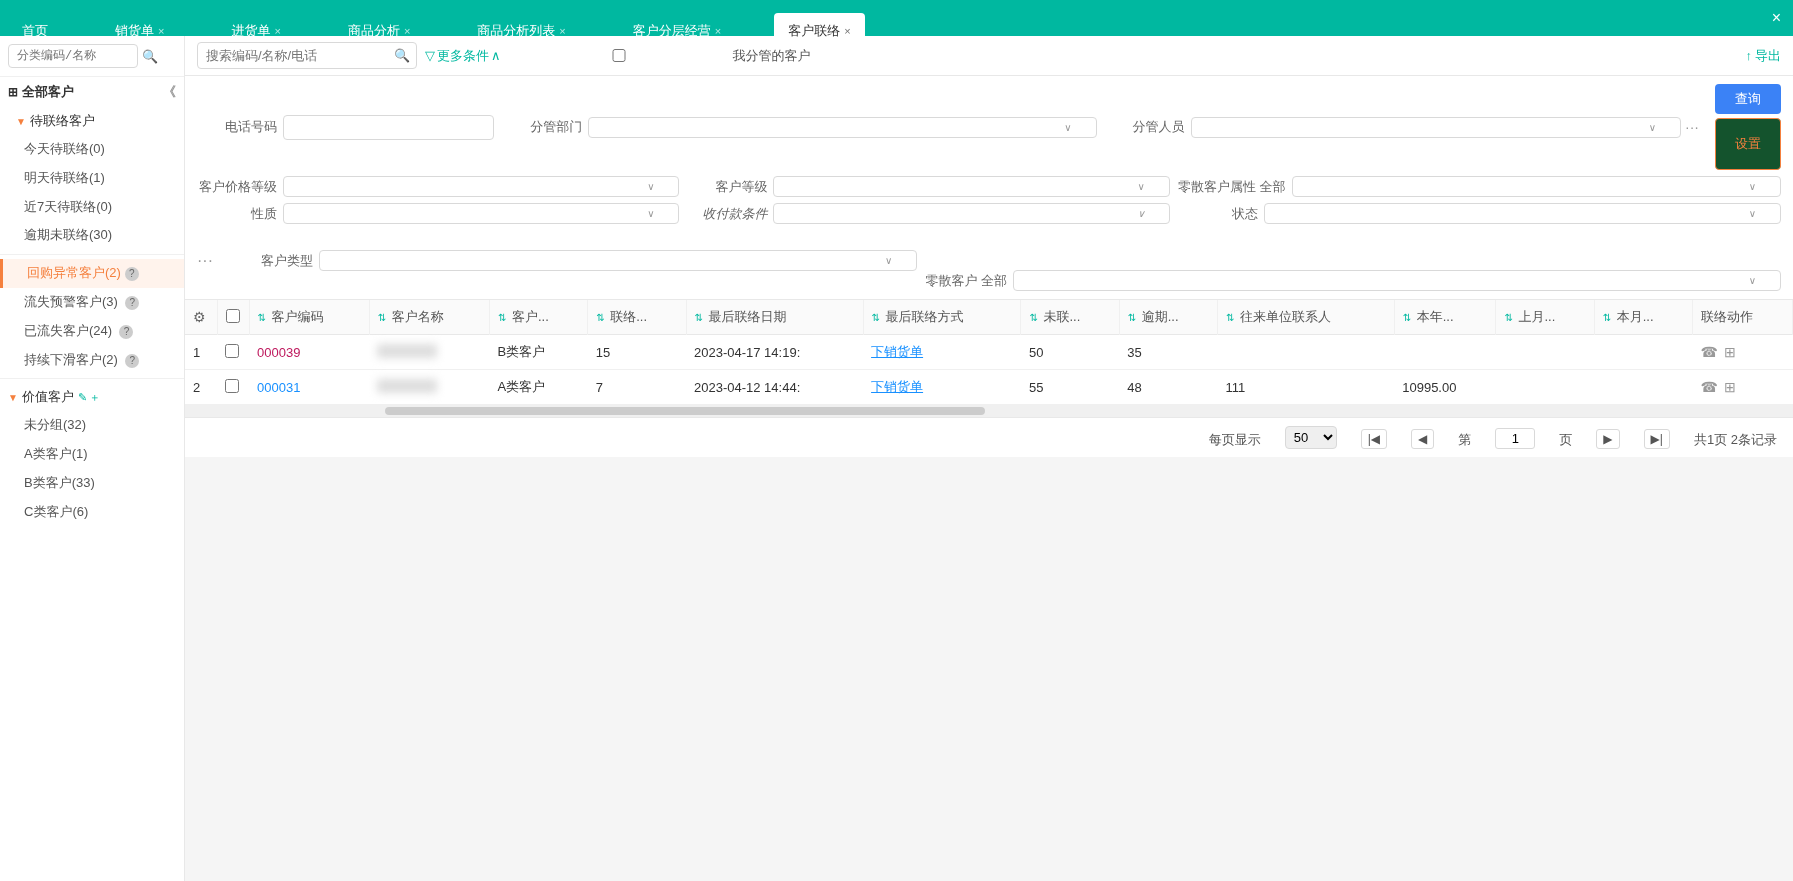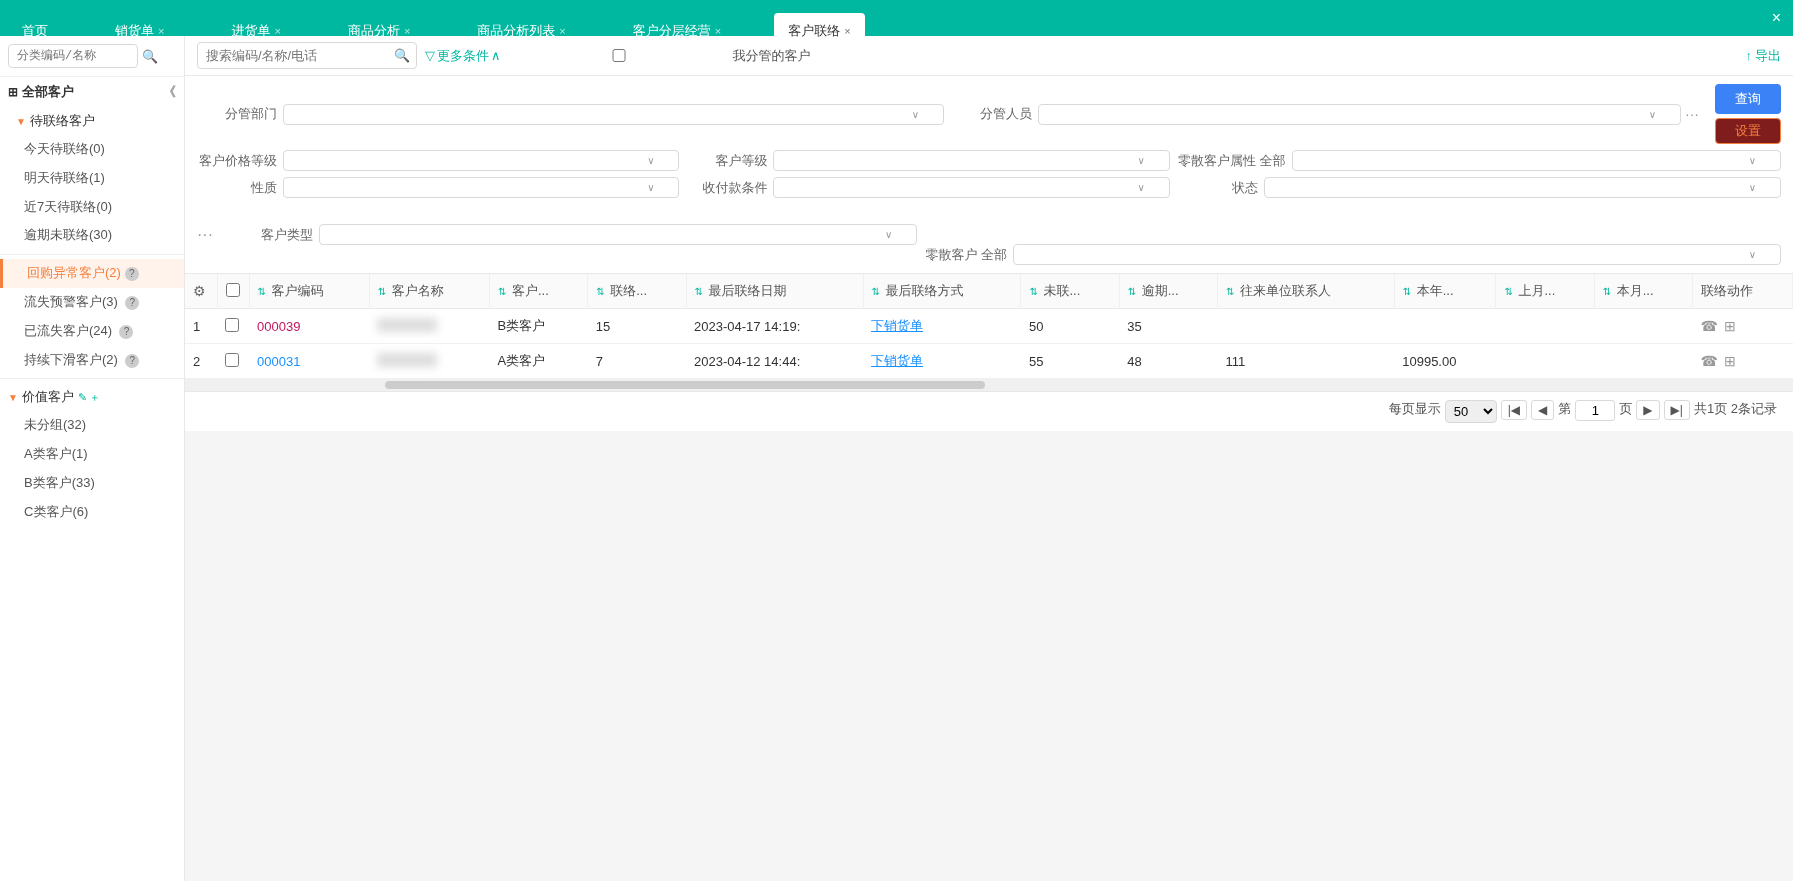--- a/index.html
+++ b/index.html
@@ -241,25 +241,25 @@
     .btn-query {
       background: #3b82f6;
       color: white;
       border: none;
       border-radius: 4px;
       padding: 6px 20px;
       cursor: pointer;
       font-size: 13px;
     }
     .btn-settings {
-      background: #7f1d1d;
+      background: #14532d;
       color: #f5803e;
       border: 1px solid #f5803e;
       border-radius: 4px;
-      padding: 3px 16px;
+      padding: 16px 16px;
       cursor: pointer;
       font-size: 13px;
     }
     .filter-actions {
       display: flex;
       flex-direction: column;
       gap: 4px;
       margin-left: 8px;
     }
     .filter-dots {
@@ -331,22 +331,22 @@
       background: white;
       border-top: 1px solid #e8e8e8;
       padding: 8px 16px;
       display: flex;
       align-items: center;
       justify-content: flex-end;
       gap: 8px;
     }
     .pagination {
       display: flex;
-      align-items: flex-start;
-      gap: 4px;
+      align-items: flex-end;
+      gap: 24px;
       color: #555;
       font-size: 13px;
     }
     .pagination select {
       border: 1px solid #d9d9d9;
       border-radius: 4px;
       padding: 2px 4px;
       font-size: 13px;
     }
     .pagination .page-btn {
@@ -519,20 +519,24 @@
       </div>
       <div class="export-btn" style="margin-left:auto;">
         <span>↑</span>
         <span>导出</span>
       </div>
     </div>
 
     <div class="advanced-filter">
 
       <div class="filter-row">
+        <div class="filter-field">
+          <span class="filter-label">电话号码</span>
+          <input type="text" class="filter-input" style="flex: 2 1 0%;">
+        </div>
         <div class="filter-field" style="flex:2;">
           <span class="filter-label">分管部门</span>
           <div class="filter-select" style="flex:1;">
             <span></span>
               <span class="chevron">∨</span>
           </div>
         </div>
         <div class="filter-field" style="flex:2;">
           <span class="filter-label">分管人员</span>
           <div class="filter-select" style="flex:1;">
@@ -572,21 +576,21 @@
       </div>
 
       <div class="filter-row">
         <div class="filter-field" style="flex:1.2;">
           <span class="filter-label">性质</span>
           <div class="filter-select" style="flex:1;">
             <span></span>
               <span class="chevron">∨</span>
           </div>
         </div>
-        <div class="filter-field" style="flex:1.2;">
+        <div class="filter-field" style="flex:1.2;font-style:italic;">
           <span class="filter-label">收付款条件</span>
           <div class="filter-select" style="flex:1;">
             <span></span>
               <span class="chevron">∨</span>
           </div>
         </div>
         <div class="filter-field" style="flex:1.5;">
           <span class="filter-label">状态</span>
           <div class="filter-select" style="flex:1;">
             <span></span>

